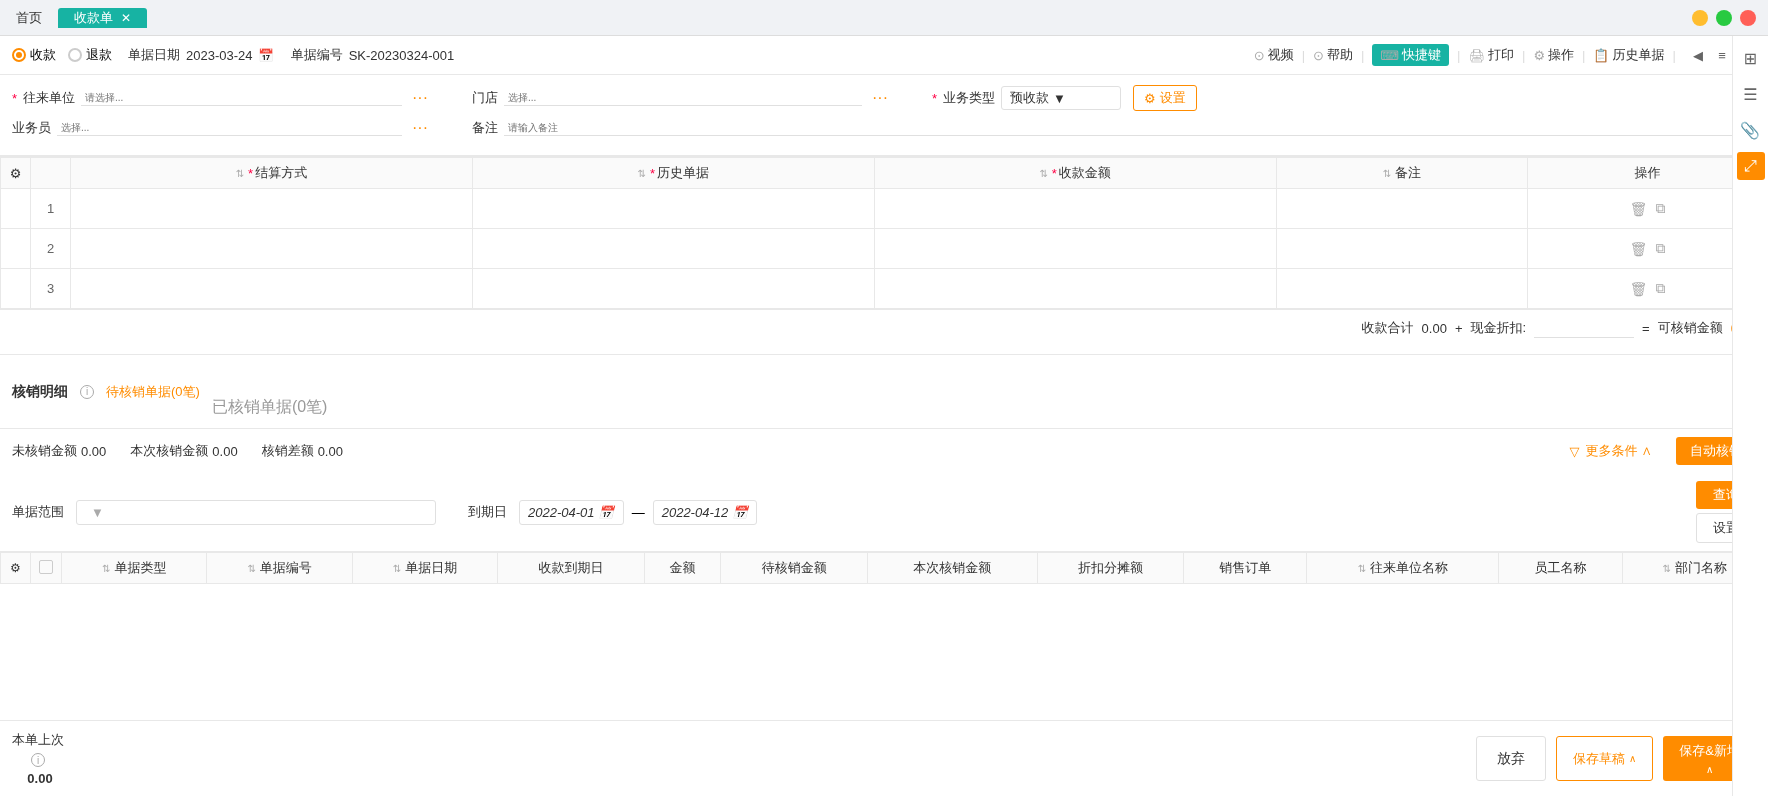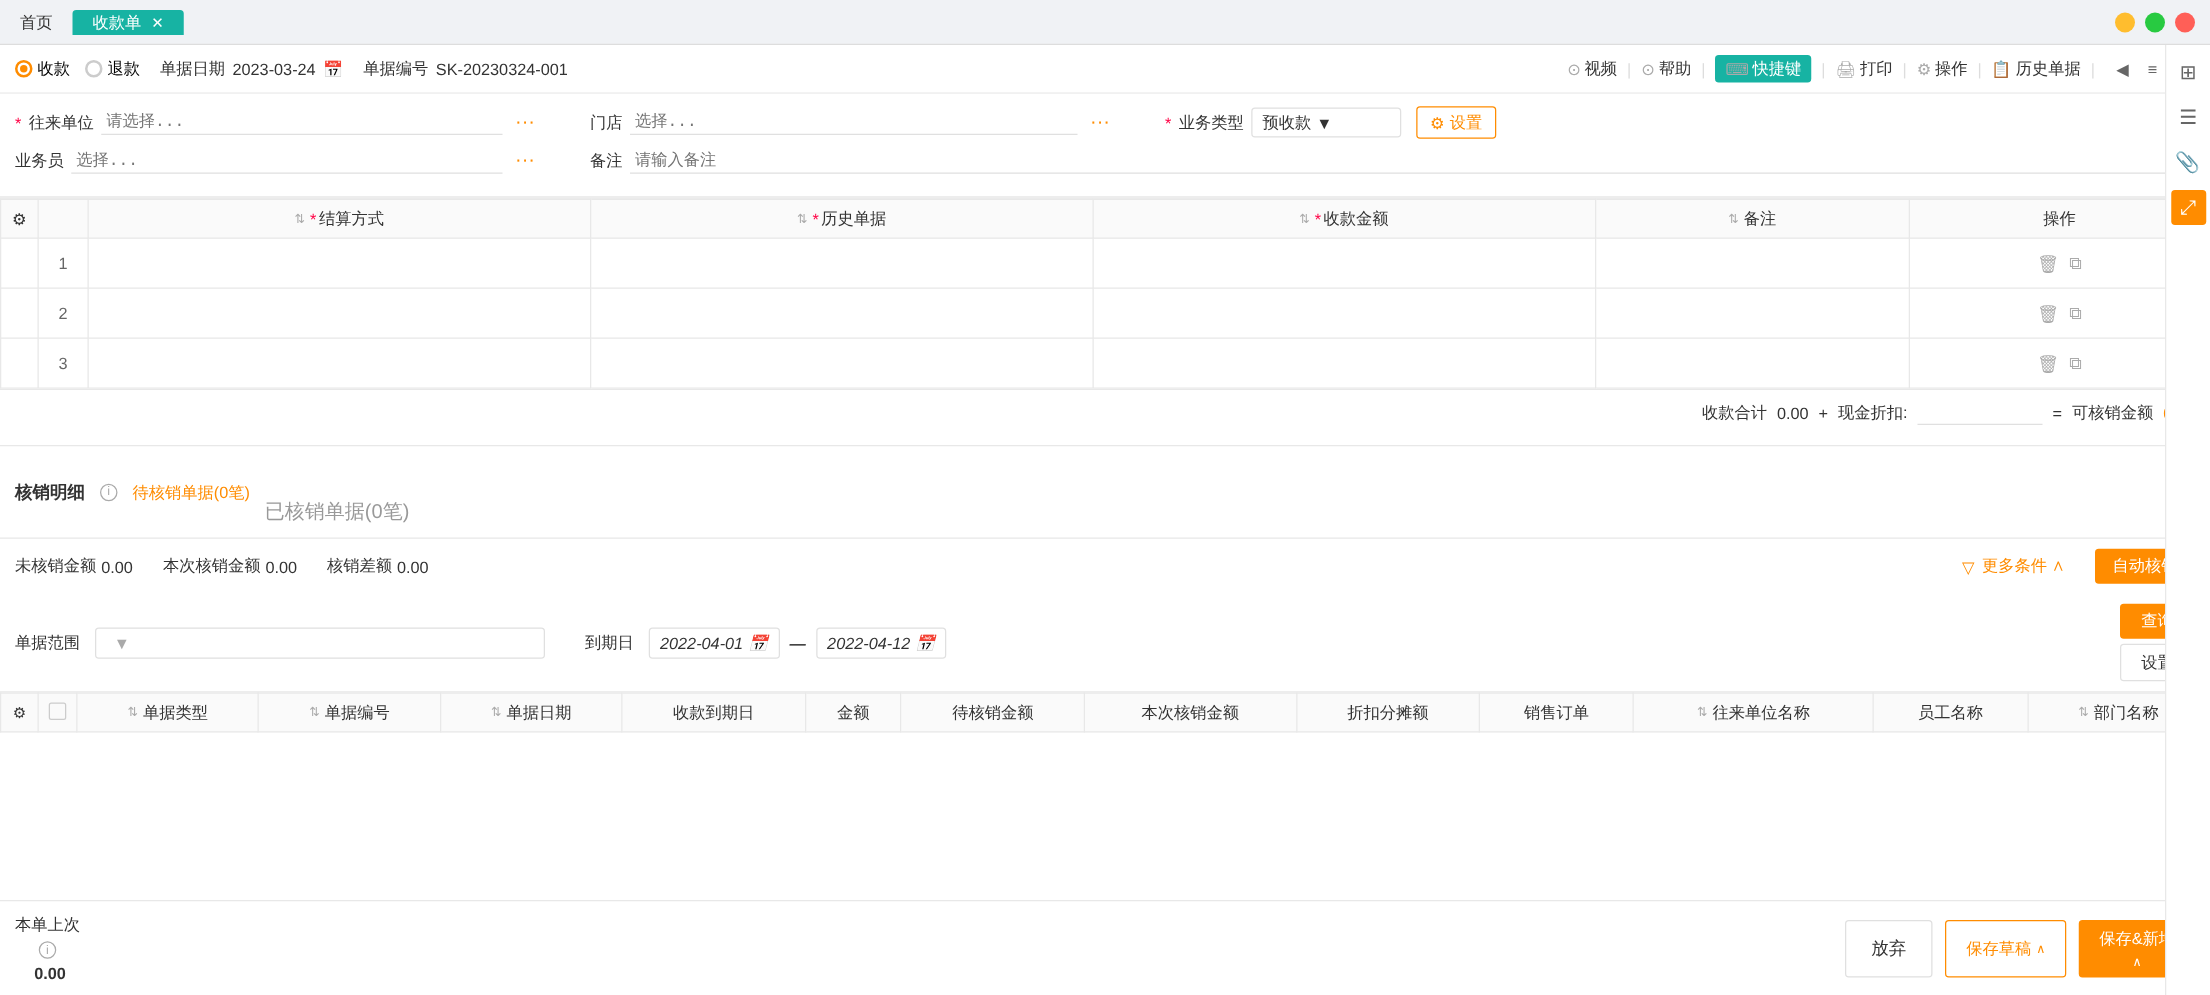--- a/index.html
+++ b/index.html
@@ -38,21 +38,21 @@
     .layout-icons { display: flex; gap: 4px; margin-left: 4px; }
     .layout-icon { width: 20px; height: 20px; display: flex; align-items: center; justify-content: center; cursor: pointer; color: #666; }
     .layout-icon.active { background: #17b3a3; color: #fff; border-radius: 2px; }
 
     
     .form-area { padding: 10px 12px; background: #fff; border-bottom: 1px solid #e8e8e8; }
     .form-row { display: flex; align-items: center; gap: 0; margin-bottom: 8px; }
     .form-field { display: flex; align-items: center; flex: 1; gap: 6px; }
     .form-field-label { color: #333; white-space: nowrap; }
     .required { color: #f04; }
-    .form-input { flex: 1; border: none; border-bottom: 1px solid #e0e0e0; padding: 2px 4px; color: #bbb; font-size: 13px; outline: none; min-width: 80px; font-family: Liberation Mono, monospace; }
+    .form-input { flex: 1; border: none; border-bottom: 1px solid #e0e0e0; padding: 2px 4px; color: #bbb; font-size: 10px; outline: none; min-width: 80px; }
     .more-btn { color: #ff8c00; cursor: pointer; font-size: 16px; padding: 0 4px; }
     .form-select { display: flex; align-items: center; gap: 4px; border: 1px solid #e0e0e0; padding: 2px 8px; border-radius: 3px; cursor: pointer; color: #333; text-align: center; }
     .settings-btn { background: #fff; border: 1px solid #ff8c00; color: #ff8c00; padding: 3px 10px; border-radius: 3px; cursor: pointer; display: flex; align-items: center; gap: 4px; font-size: 12px; }
 
     
     .table-area { flex: 0 0 auto; border-top: 1px solid #e8e8e8; }
     .data-table { width: 100%; border-collapse: collapse; }
     .data-table th { background: #fafafa; border: 1px solid #e8e8e8; padding: 6px 8px; text-align: center; font-weight: normal; color: #333; white-space: nowrap; }
     .data-table td { border: 1px solid #e8e8e8; padding: 4px 8px; color: #333; }
     .data-table .row-num { text-align: center; color: #666; width: 40px; }

